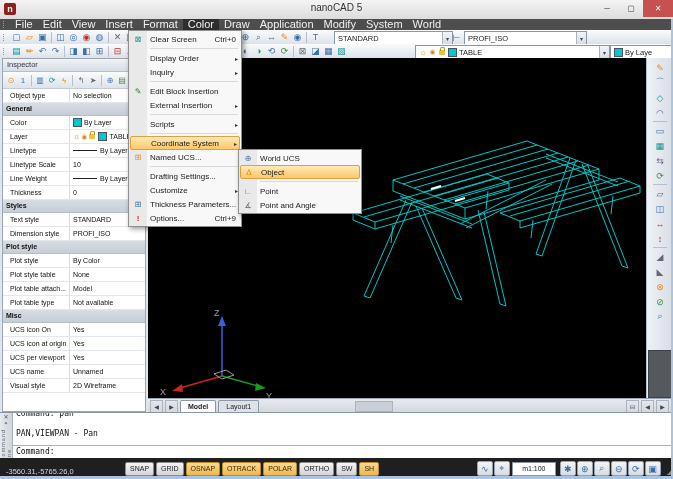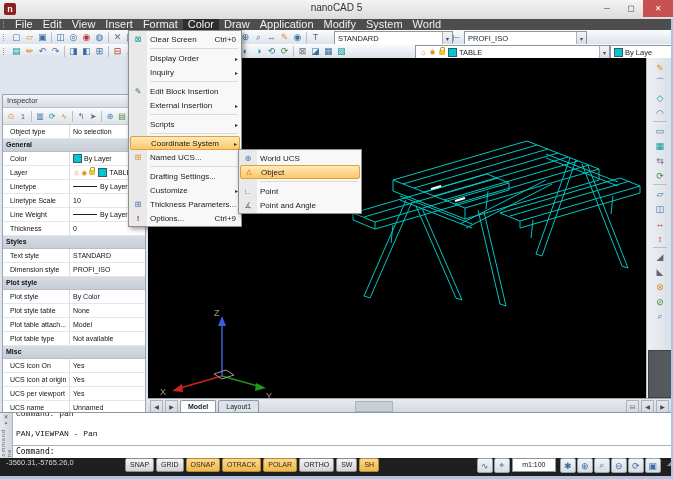--- a/index.html
+++ b/index.html
@@ -26,21 +26,21 @@
   .c-teal{color:#0a9a9a}.c-red{color:#c03030}.c-or{color:#e08a1a}.c-green{color:#3d8a3d}.c-gray{color:#667;}
   .combo{position:absolute;height:12px;background:#fff;border:1px solid #8a97a5;font-size:7.5px;color:#222;
          display:flex;align-items:center;padding-left:3px;}
   .combo .arr{margin-left:auto;width:9px;height:100%;background:linear-gradient(#f2f4f7,#d8dde3);border-left:1px solid #aab4bf;
               font-size:6px;display:flex;align-items:center;justify-content:center;color:#445;}
   .sw{width:7px;height:7px;background:#00c8d0;border:1px solid #456;display:inline-block;margin-right:2px;flex:0 0 7px;}
   .lock{width:6px;height:5px;background:#e8c53a;border-radius:1px;position:relative;margin:0 3px 0 2px;display:inline-block;}
   .lock::before{content:"";position:absolute;left:1px;top:-3px;width:3px;height:3px;border:1px solid #b99414;border-bottom:none;border-radius:2px 2px 0 0;}
   
   .dock{left:0;top:58px;width:148px;height:354px;background:#dfe5ec;}
-  .insp{left:2px;top:58px;width:144px;height:354px;background:#fff;border:1px solid #9aa5b1;box-sizing:border-box;margin-top:36px;}
+  .insp{left:2px;top:58px;width:144px;height:354px;background:#fff;border:1px solid #9aa5b1;box-sizing:border-box;}
   .insp-title{height:12px;background:linear-gradient(#f0f3f7,#d7dde5);font-size:7.5px;color:#334;line-height:12px;padding-left:4px;border-bottom:1px solid #b7bec8;}
   .insp-tb{height:16px;background:linear-gradient(#fafbfc,#dde3ea);border-bottom:1px solid #c3cad3;display:flex;align-items:center;padding-left:2px;}
   .insp-tb .tbi{width:12px;flex-basis:12px;font-size:8px;}
   .pgrid{font-size:7px;color:#111;}
   .prow{display:flex;height:13px;line-height:13px;border-bottom:1px solid #e3e6ea;}
   .plab{flex:0 0 59px;padding-left:7px;white-space:nowrap;overflow:hidden;border-right:1px solid #d9dde2;}
   .pval{flex:1;padding-left:3px;display:flex;align-items:center;white-space:nowrap;overflow:hidden;}
   .phead{height:12px;line-height:12px;font-weight:bold;padding-left:3px;background:linear-gradient(#d8dde4,#c7cdd6);border-bottom:1px solid #b7bec8;font-size:7px;}
   .lsamp{width:24px;height:1px;background:#222;margin-right:3px;}
   
@@ -56,25 +56,25 @@
   .tbtn{width:11px;height:11px;font-size:6px;display:flex;align-items:center;justify-content:center;color:#445;background:linear-gradient(#f6f7f9,#dcе1e7);border:1px solid #aab4bf;margin-left:2px;}
   .tab{height:12px;line-height:12px;font-size:7px;padding:0 7px;border:1px solid #8c98a6;border-bottom:none;background:#dde2e8;color:#223;margin-left:2px;border-radius:2px 2px 0 0;}
   .tab.active{background:#fdfdfd;font-weight:bold;}
   .hthumb{width:36px;height:9px;background:#c9cfd6;border:1px solid #aab4bf;margin-left:96px;}
   
   .cmdwin{left:0;top:412px;width:673px;height:46px;background:#fff;border-top:1px solid #8a97a5;box-sizing:border-box;display:flex;}
   .cmdrail{flex:0 0 11px;background:linear-gradient(to right,#e6e9ee,#cfd5dc);border-right:1px solid #aab4bf;
            display:flex;flex-direction:column;align-items:center;font-size:6px;color:#556;}
   .cmdtitle{writing-mode:vertical-rl;transform:rotate(180deg);font-size:5.5px;color:#667;margin-top:2px;letter-spacing:1px;}
   .cmdbody{flex:1;position:relative;overflow:hidden;font-family:"DejaVu Sans Mono",monospace;font-size:8px;color:#111;}
-  .cmdhist{position:absolute;left:3px;top:-4px;right:15px;font-family:Liberation Mono, monospace;}
+  .cmdhist{position:absolute;left:3px;top:-4px;right:15px;}
   .cmdline{height:10px;line-height:10px;white-space:pre;}
   .cmdinput{position:absolute;left:0;right:0;bottom:0;height:12px;line-height:12px;border-top:1px solid #aab2bc;padding-left:3px;}
   
-  .statusbar{left:0;top:458px;width:673px;height:18px;background:#1f1f1f;display:flex;align-items:flex-start;}
+  .statusbar{left:0;top:458px;width:673px;height:18px;background:#1f1f1f;display:flex;align-items:flex-end;}
   .coords{font-size:7.5px;color:#d6d6d6;padding-left:6px;width:118px;}
   .stog{height:12px;line-height:12px;font-size:7px;color:#222;padding:0 4px;margin:0 1px;border:1px solid #8d8d8d;border-radius:2px;
         background:linear-gradient(#f4f4f4,#d4d4d4);}
   .stog.on{background:linear-gradient(#fbd991,#eeb84e);border-color:#b98c34;color:#3a2c00;}
   .sfield{height:12px;width:42px;background:#fff;border:1px solid #8a97a5;font-size:7px;line-height:12px;text-align:center;color:#222;}
   .sico{width:14px;height:13px;display:inline-flex;align-items:center;justify-content:center;font-size:9px;
         background:linear-gradient(#f2f4f7,#d8dde3);border:1px solid #98a2ad;border-radius:2px;margin-left:1px;color:#3b6ea5;}
   .grip{color:#8a8a8a;font-size:8px;margin-left:6px;}
   .frame{background:#a8c6e4;}
   

